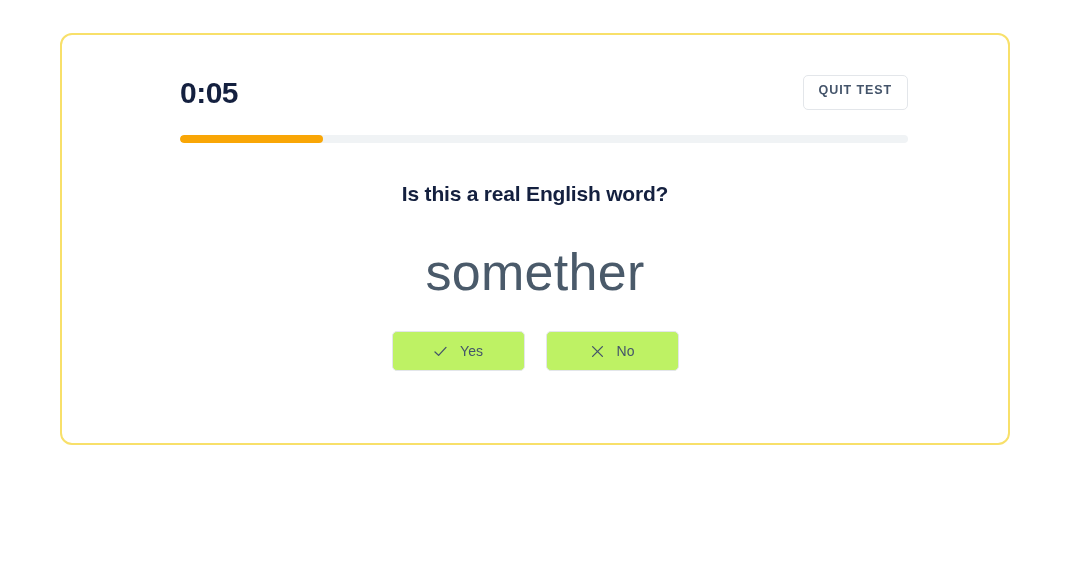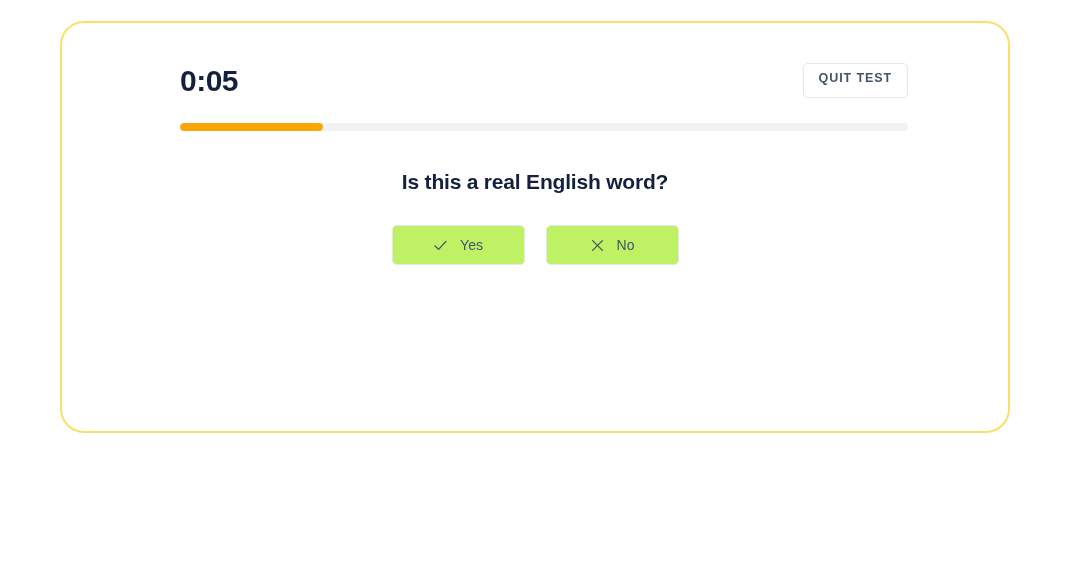--- a/index.html
+++ b/index.html
@@ -17,26 +17,26 @@
   #app-root {
     position: relative;
     width: 1080px;
     height: 566px;
   }
 
   
   .test-card {
     position: absolute;
     left: 60px;
-    top: 21px;
+    top: 33px;
     width: 950px;
     height: 412px;
     box-sizing: border-box;
     border: 2px solid #F8E06A;
-    border-radius: 24px;
+    border-radius: 12px;
     background: #ffffff;
   }
 
   
   .card-header {
     position: absolute;
     left: 118px;
     top: 38px;
     width: 728px;
     height: 40px;
@@ -167,20 +167,21 @@
       <button class="quit-test-button">QUIT TEST</button>
     </div>
 
     <div class="progress-track" style="background: rgb(240, 243, 245);">
       <div class="progress-fill" id="progress-fill" style="width: 19.6%; background: rgb(249, 166, 6);"></div>
     </div>
 
     <div class="question-area">
       <h1 class="question-prompt">Is this a real English word?</h1>
 
+      <div class="word-display">somether</div>
 
       <div class="answer-row">
 
         <button class="answer-button">
           <span class="answer-icon">
             <svg width="15" height="15" viewBox="0 0 15 15" fill="none" aria-hidden="true">
               <path d="M2 8 L5.6 11.4 L13 3.4" stroke="currentColor" stroke-width="1.3" stroke-linecap="round" stroke-linejoin="round"></path>
             </svg>
           </span>
           <span class="answer-label">Yes</span>

